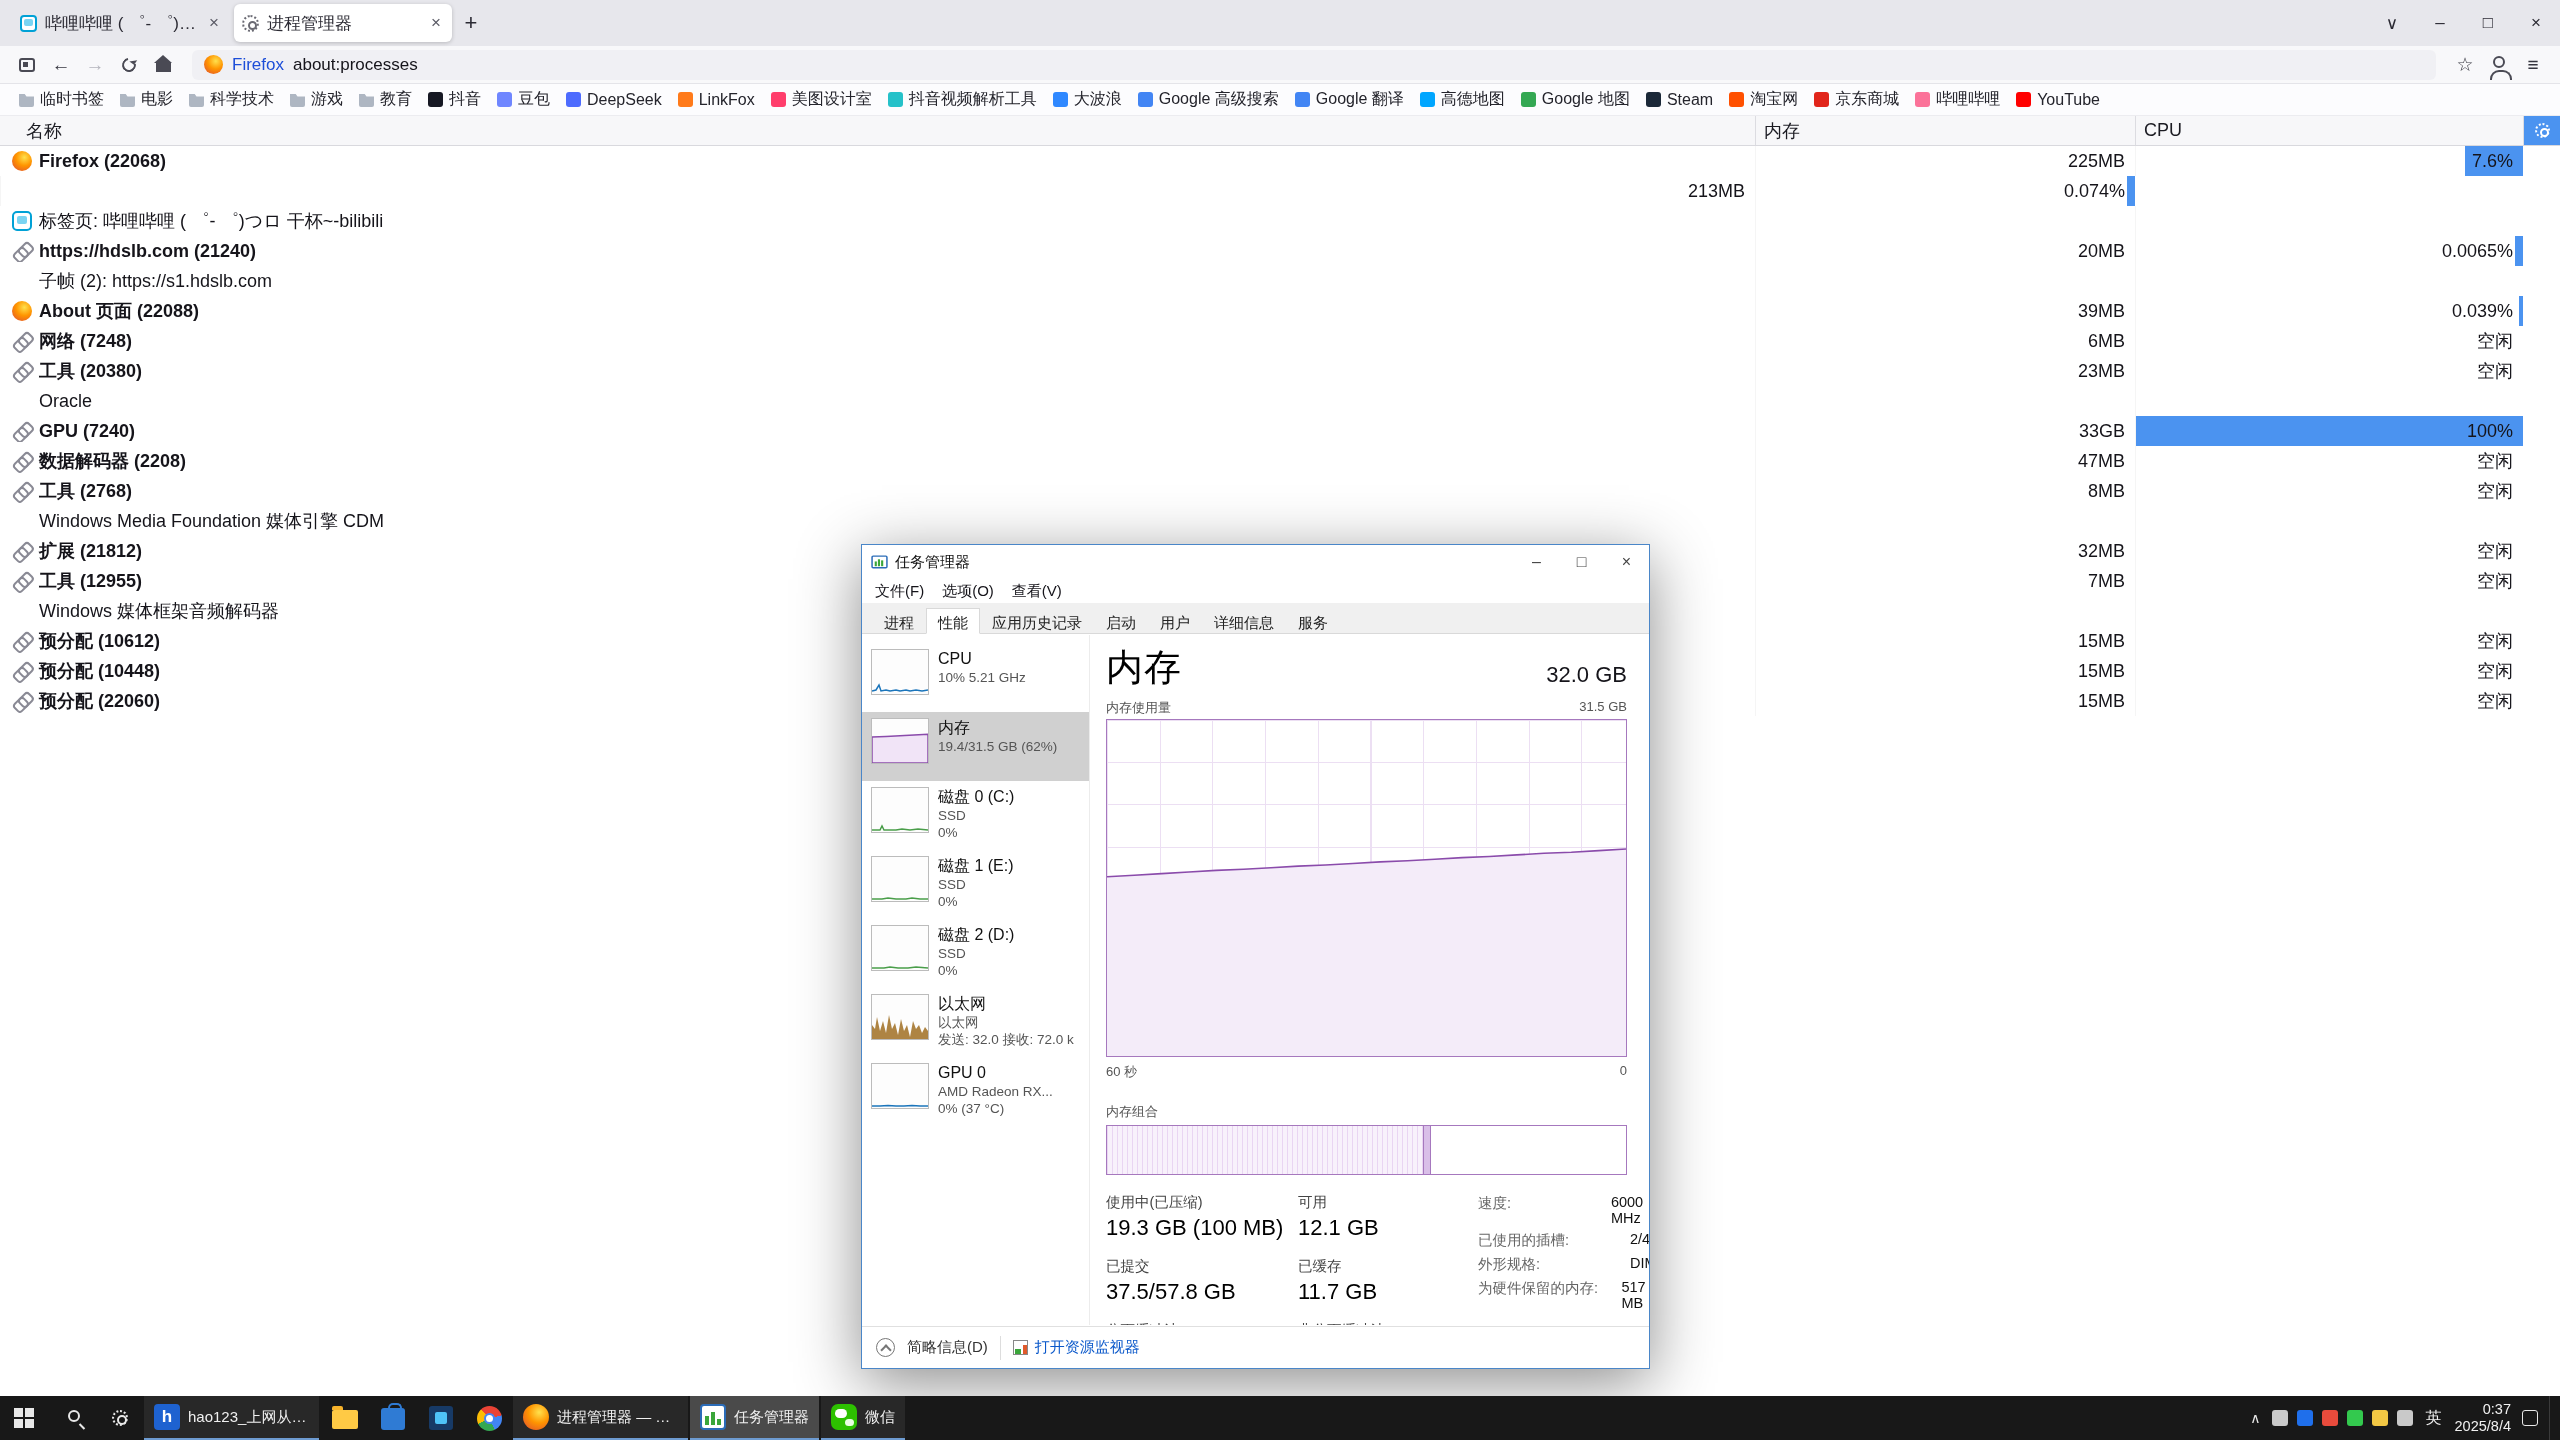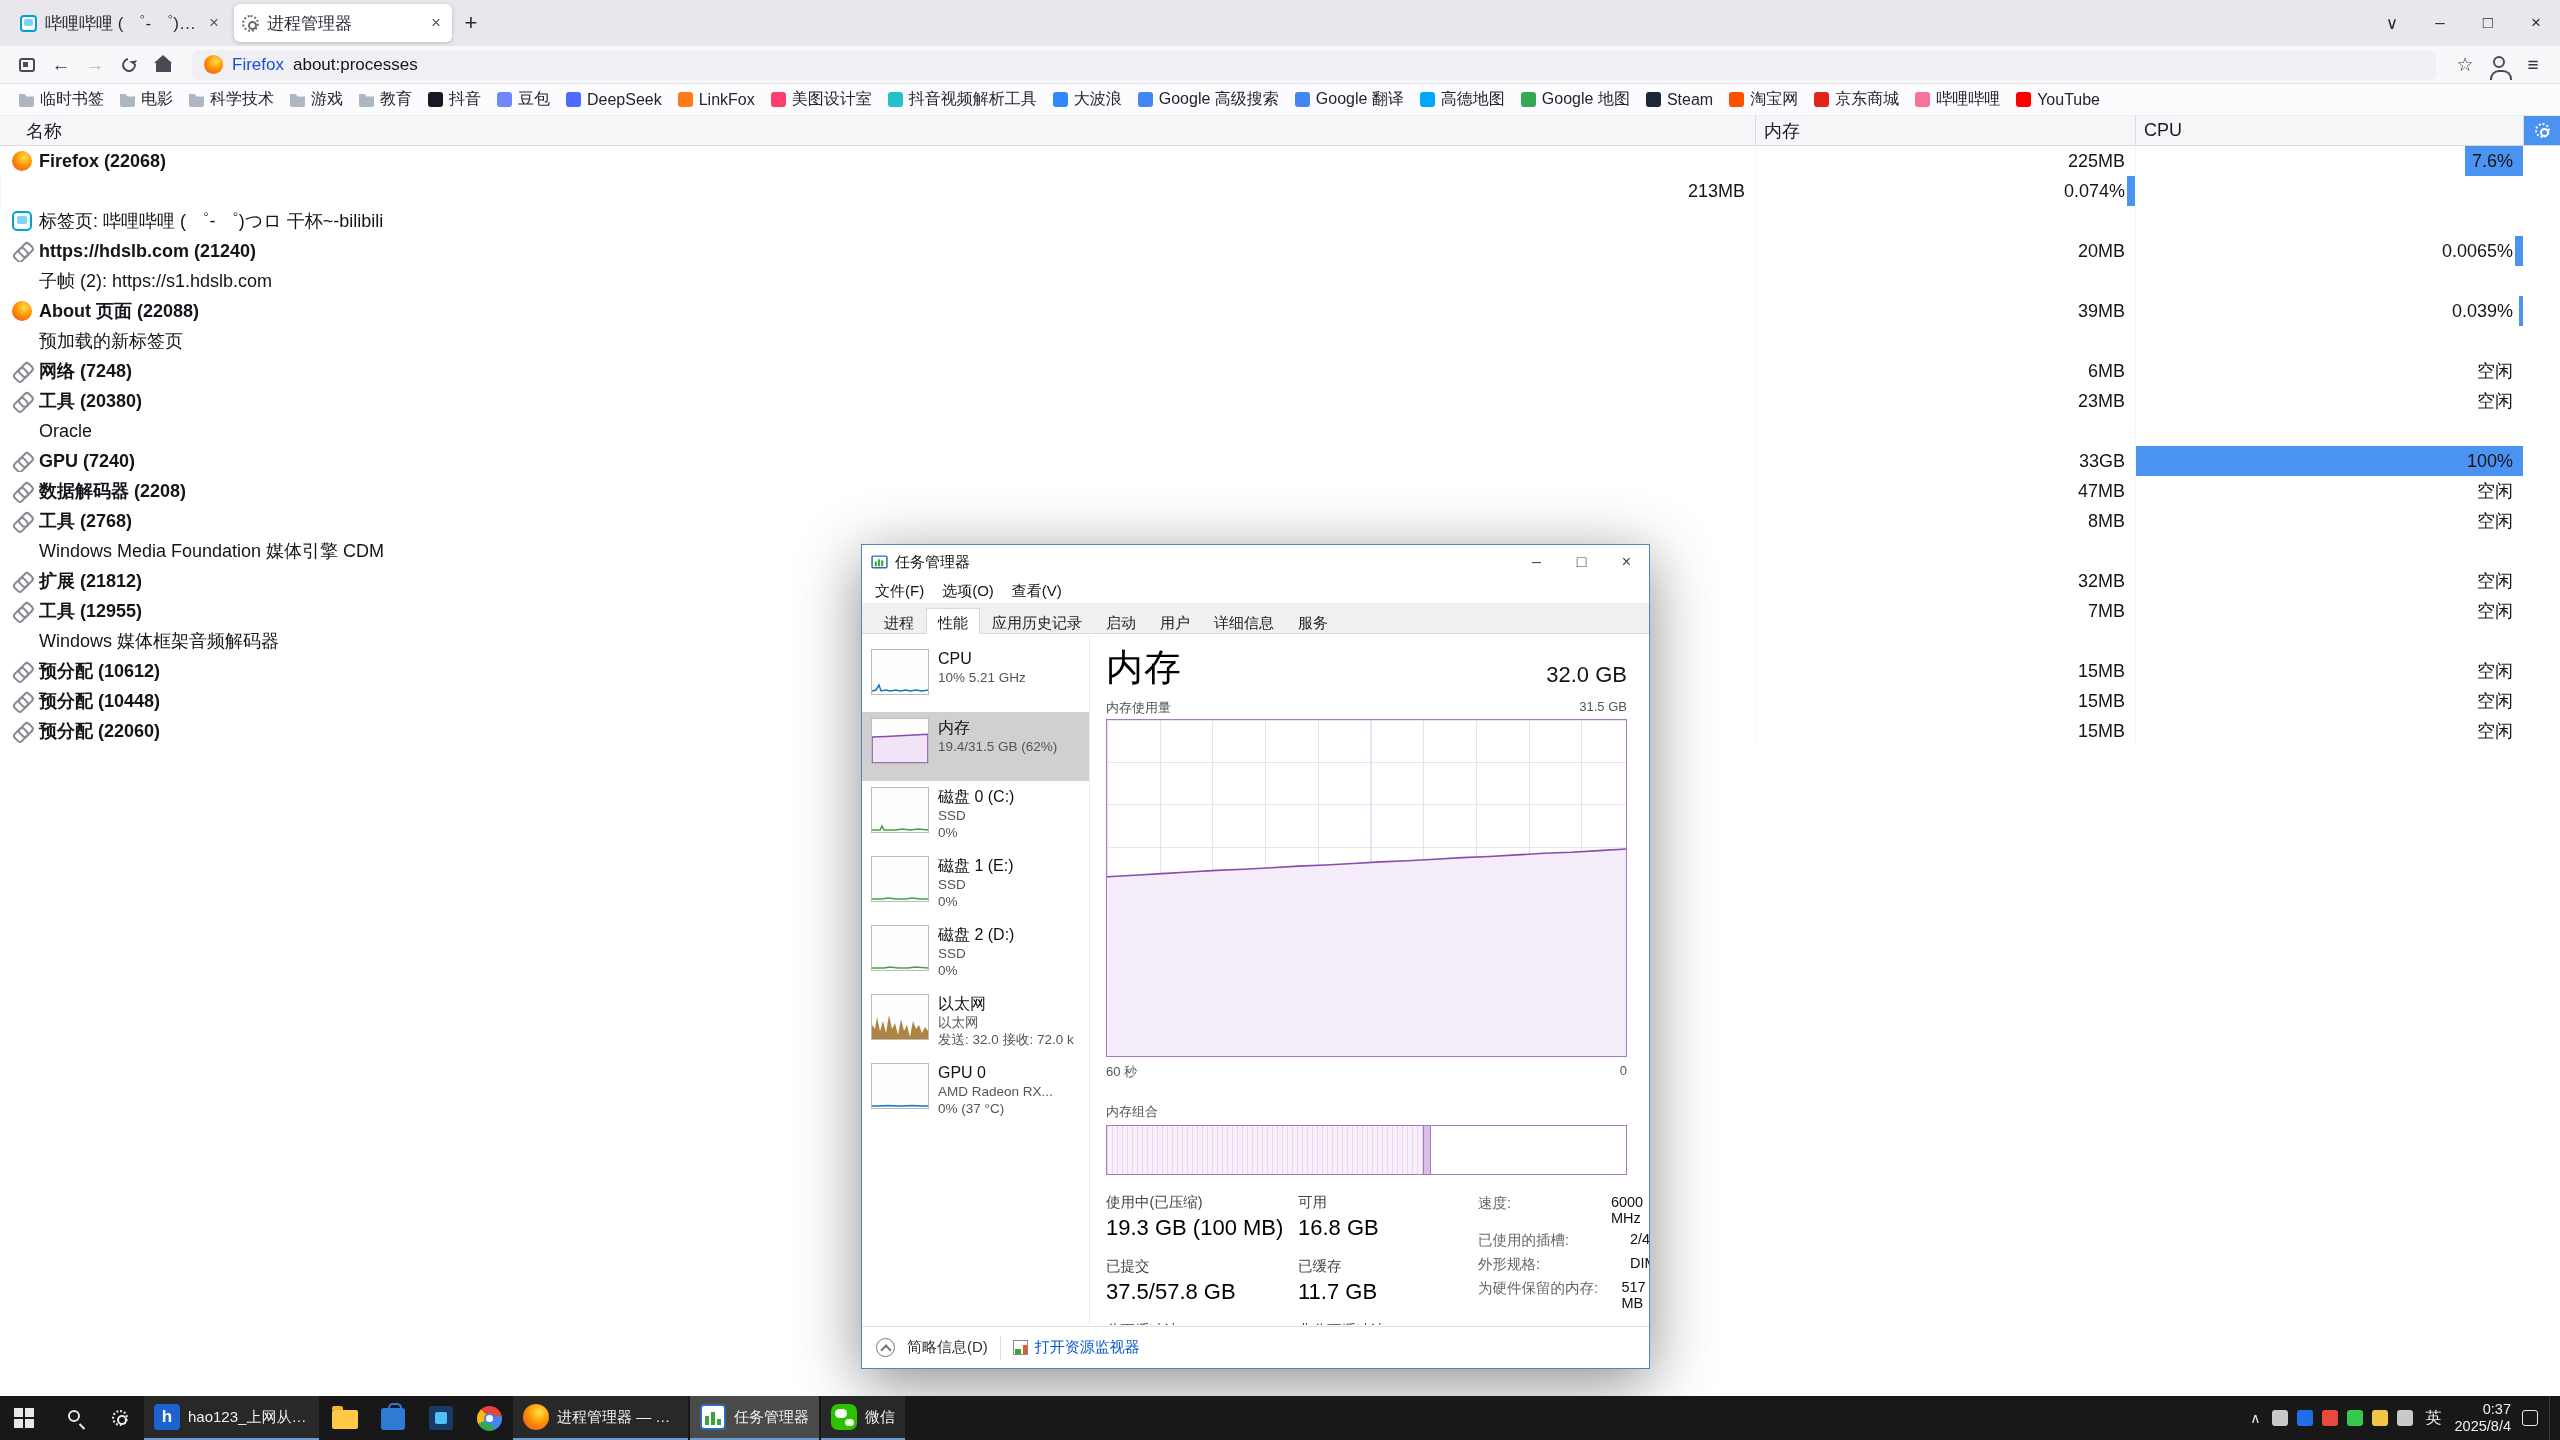--- a/index.html
+++ b/index.html
@@ -385,29 +385,20 @@
         <div class="prow bold ic-firefox">
           <div class="pname-cell">
             <span class="picon"></span>
             <span class="pname">About 页面 (22088)</span>
           </div>
           <div class="pmem">39MB</div>
           <div class="pcpu"><span class="cpubar" style="width: 1%;"></span><b>0.039%</b></div>
           <div></div>
         </div>
 
-        <div class="prow sub">
-          <div class="pname-cell">
-            <span class="picon"></span>
-            <span class="pname">预加载的新标签页</span>
-          </div>
-          <div class="pmem"></div>
-          <div class="pcpu"><span class="cpubar"></span><b></b></div>
-          <div></div>
-        </div>
 
         <div class="prow bold ic-link">
           <div class="pname-cell">
             <span class="picon"></span>
             <span class="pname">网络 (7248)</span>
           </div>
           <div class="pmem">6MB</div>
           <div class="pcpu"><span class="cpubar"></span><b>空闲</b></div>
           <div></div>
         </div>
@@ -682,21 +673,21 @@
         <div class="statsrow">
           <div class="stats-grid">
 
               <div class="stat">
                 <div class="sl">使用中(已压缩)</div>
                 <div class="sv">19.3 GB (100 MB)</div>
               </div>
 
               <div class="stat">
                 <div class="sl">可用</div>
-                <div class="sv">16.8 GB</div>
+                <div class="sv">12.1 GB</div>
               </div>
 
               <div class="stat">
                 <div class="sl">已提交</div>
                 <div class="sv">37.5/57.8 GB</div>
               </div>
 
               <div class="stat">
                 <div class="sl">已缓存</div>
                 <div class="sv">11.7 GB</div>

